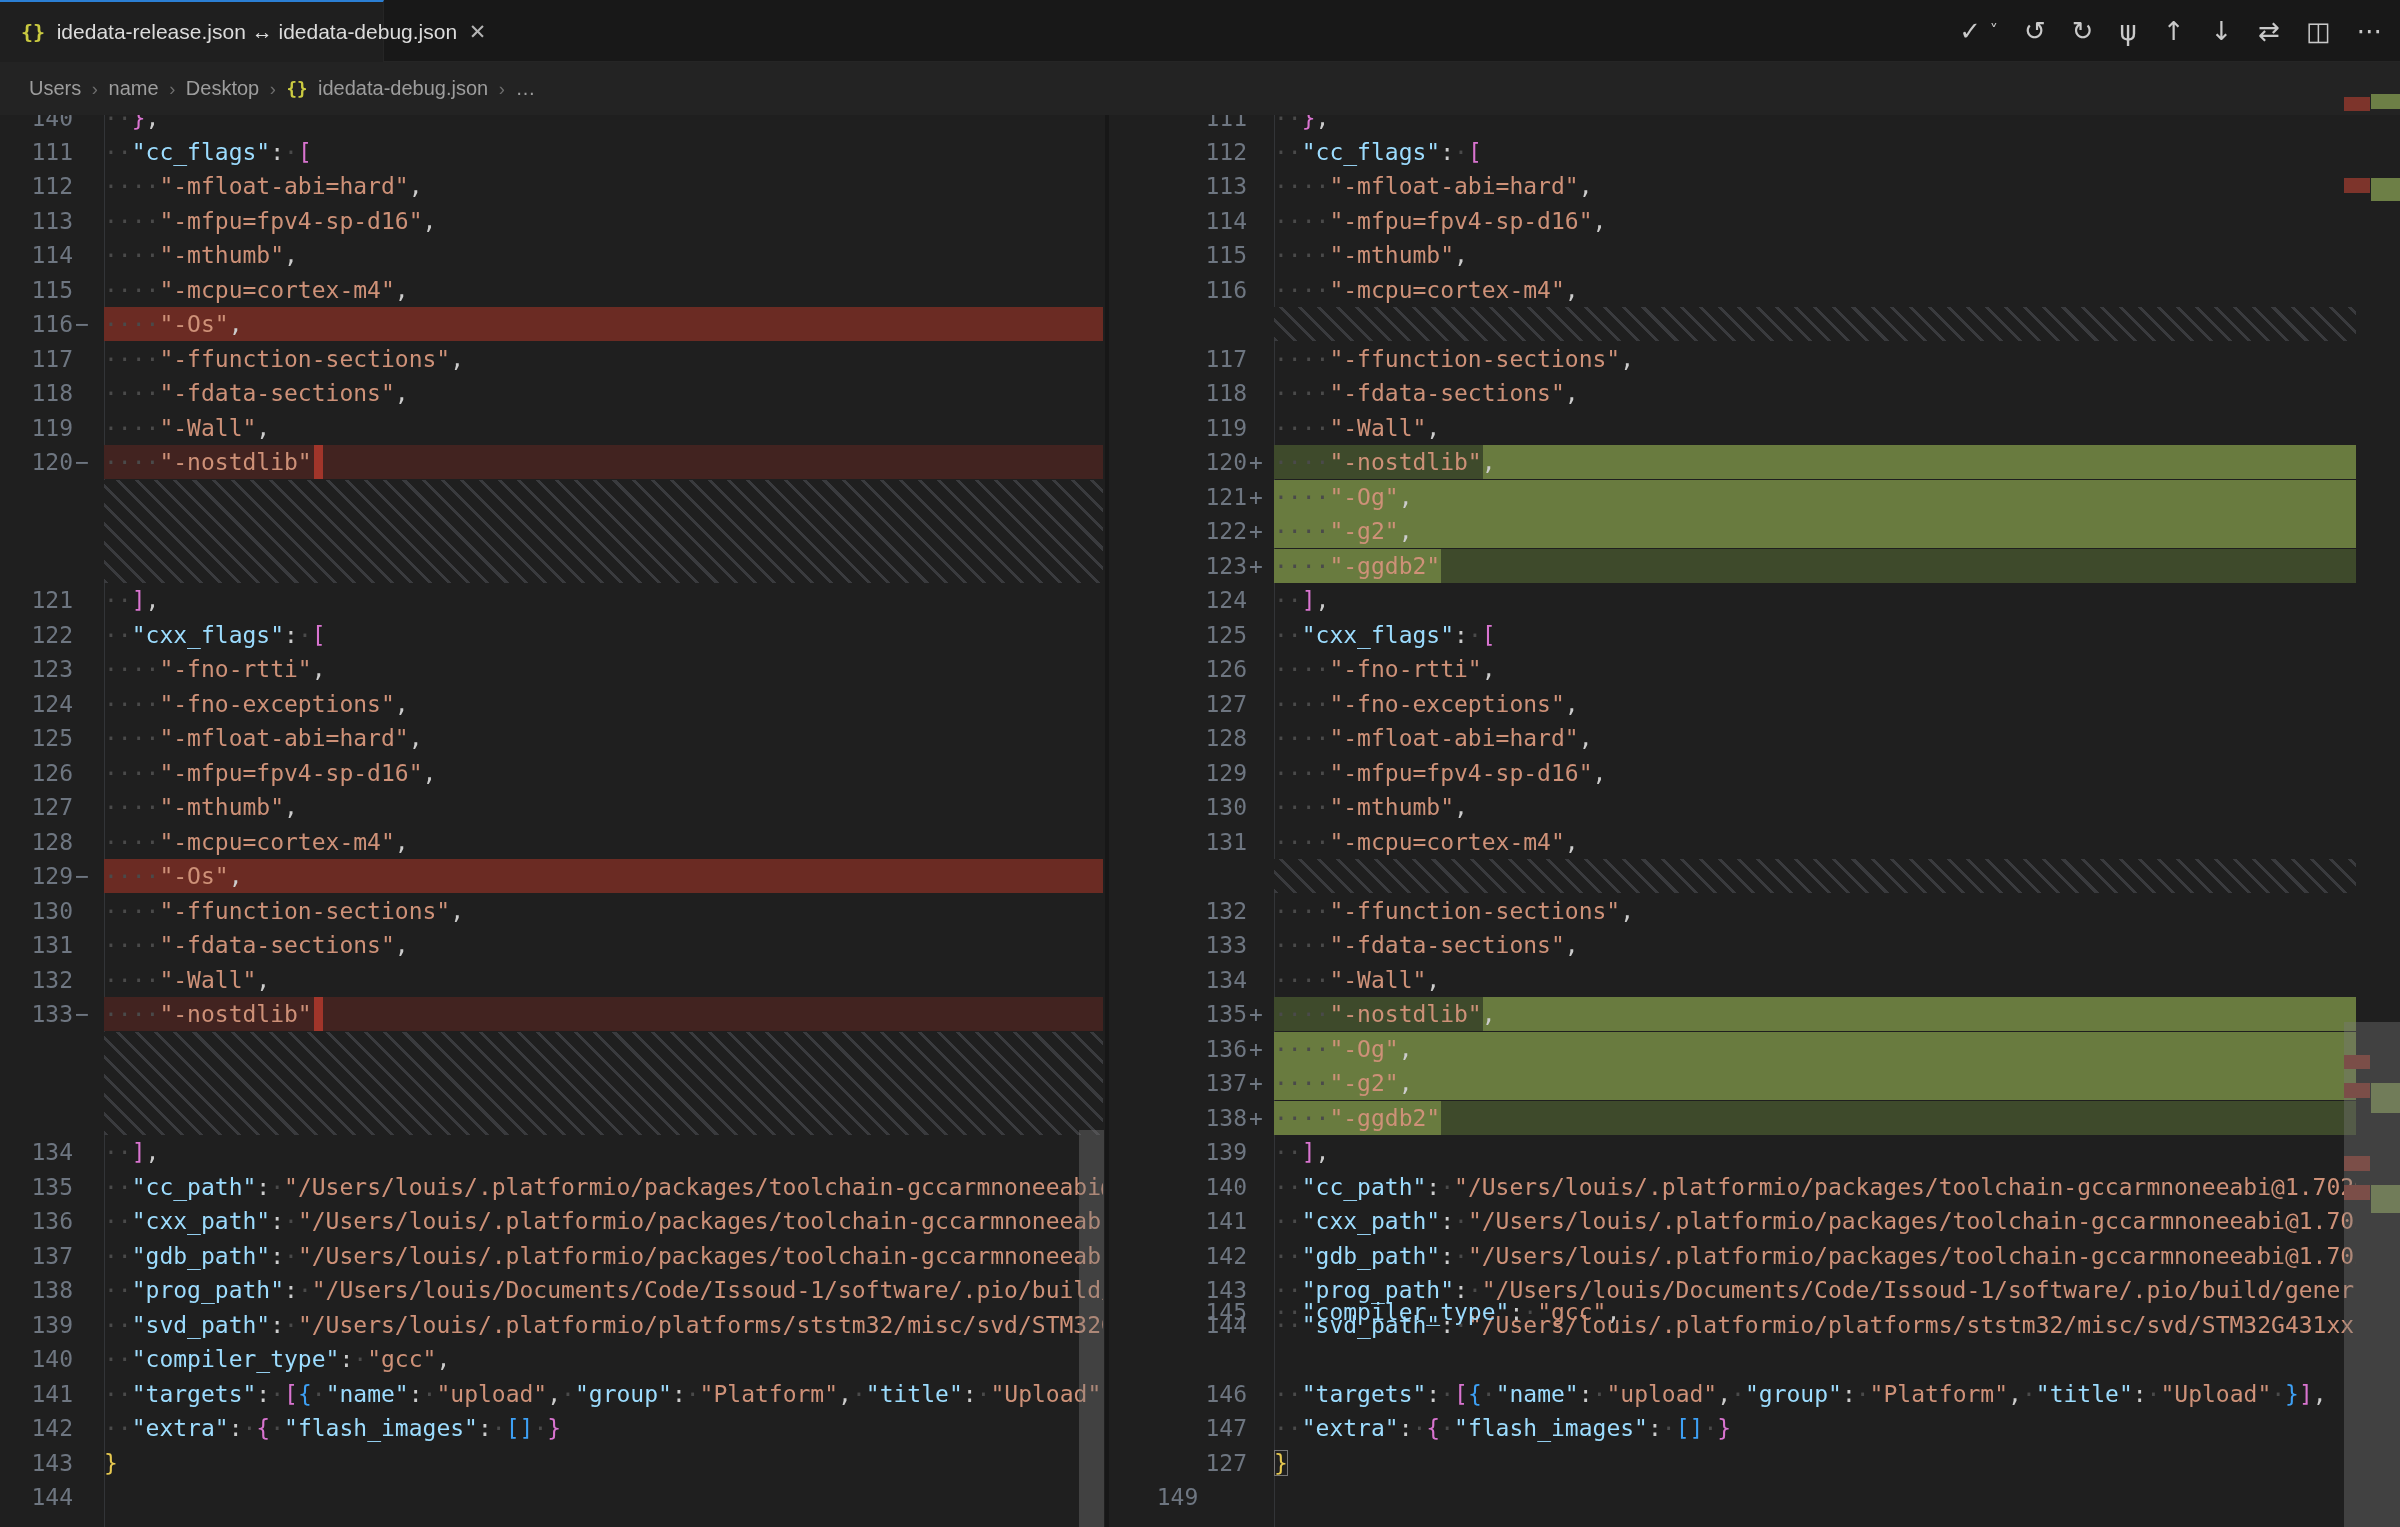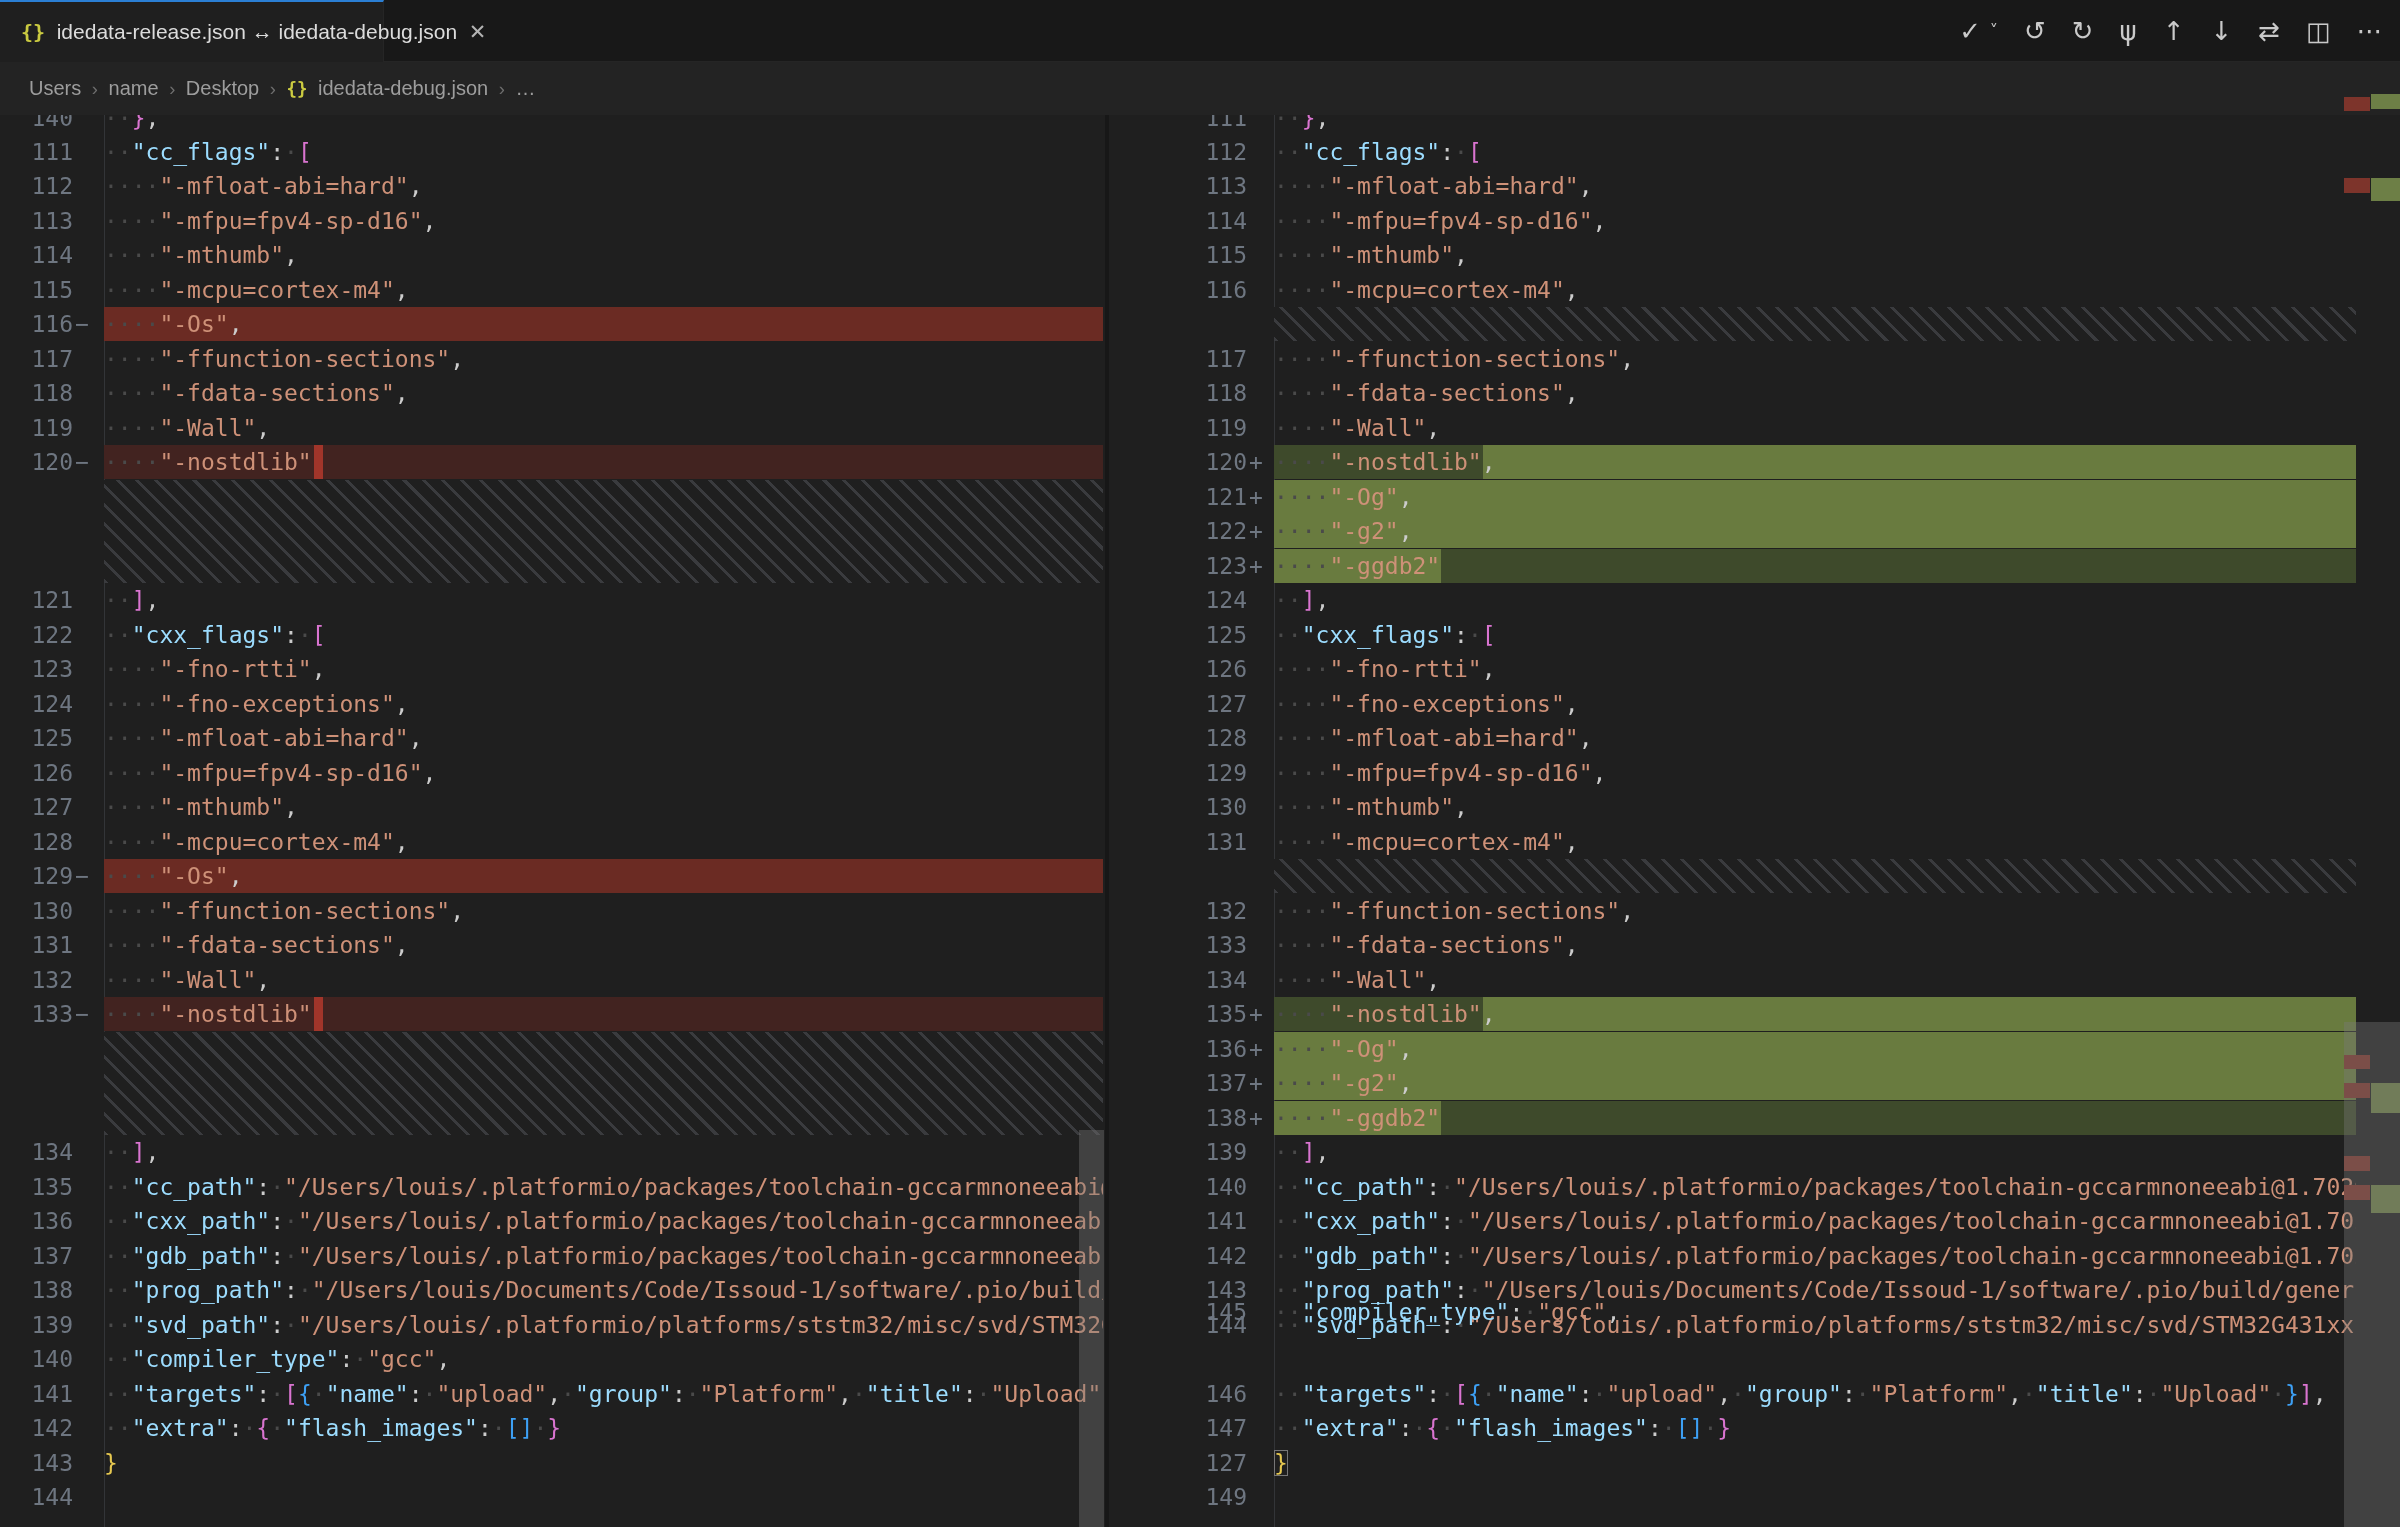--- a/index.html
+++ b/index.html
@@ -435,21 +435,21 @@
       </div>
       <div class="row" style="top: 1296px;">
         <div class="ln" style="width: 139px;">147</div>
         <div class="code" style="left: 166px; width: 1082px;"><span class="tk-w">··</span><span class="tk-k">"extra"</span><span class="tk-p">:</span><span class="tk-w">·</span><span class="tk-b2">{</span><span class="tk-w">·</span><span class="tk-k">"flash_images"</span><span class="tk-p">:</span><span class="tk-w">·</span><span class="tk-b3">[]</span><span class="tk-w">·</span><span class="tk-b2">}</span></div>
       </div>
       <div class="row" style="top: 1331px;">
         <div class="ln" style="width: 139px;">127</div>
         <div class="code" style="left: 166px; width: 1082px;"><span class="tk-bx">}</span></div>
       </div>
       <div class="row" style="top: 1365px;">
-        <div class="ln" style="width: 139px;">149</div>
+        <div class="ln" style="width: 139px; text-align: center;">149</div>
         <div class="code" style="left: 166px; width: 1082px;"></div>
       </div>
     </div>
 </div>
 
 <div class="ruler" id="ruler">
   <div class="sb-thumb" style="left:0;top:960px;width:56px;height:506px"></div>
 <div class="rmark red" style="top: 35px; height: 13.5px;"></div>
     <div class="rmark green" style="top: 32px; height: 14.5px;"></div>
     <div class="rmark red" style="top: 116px; height: 14.5px;"></div>

